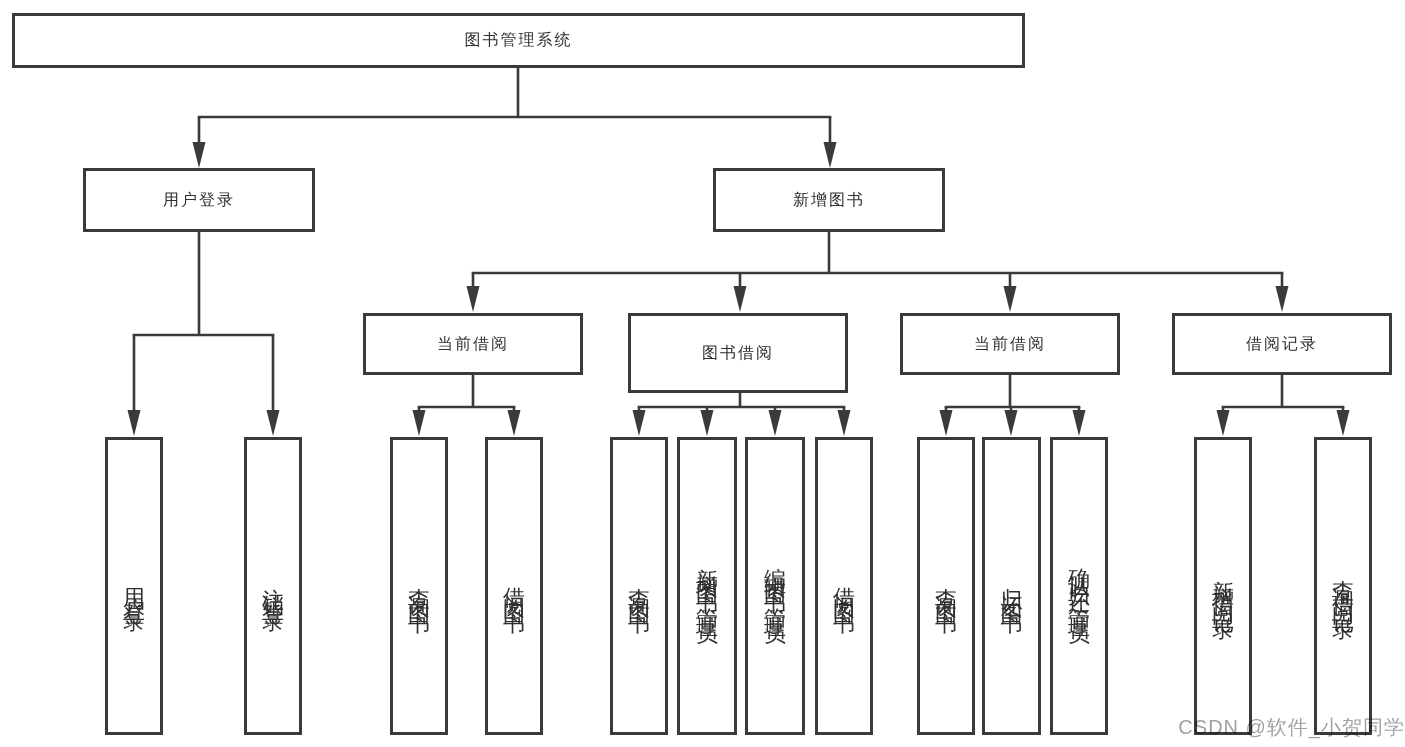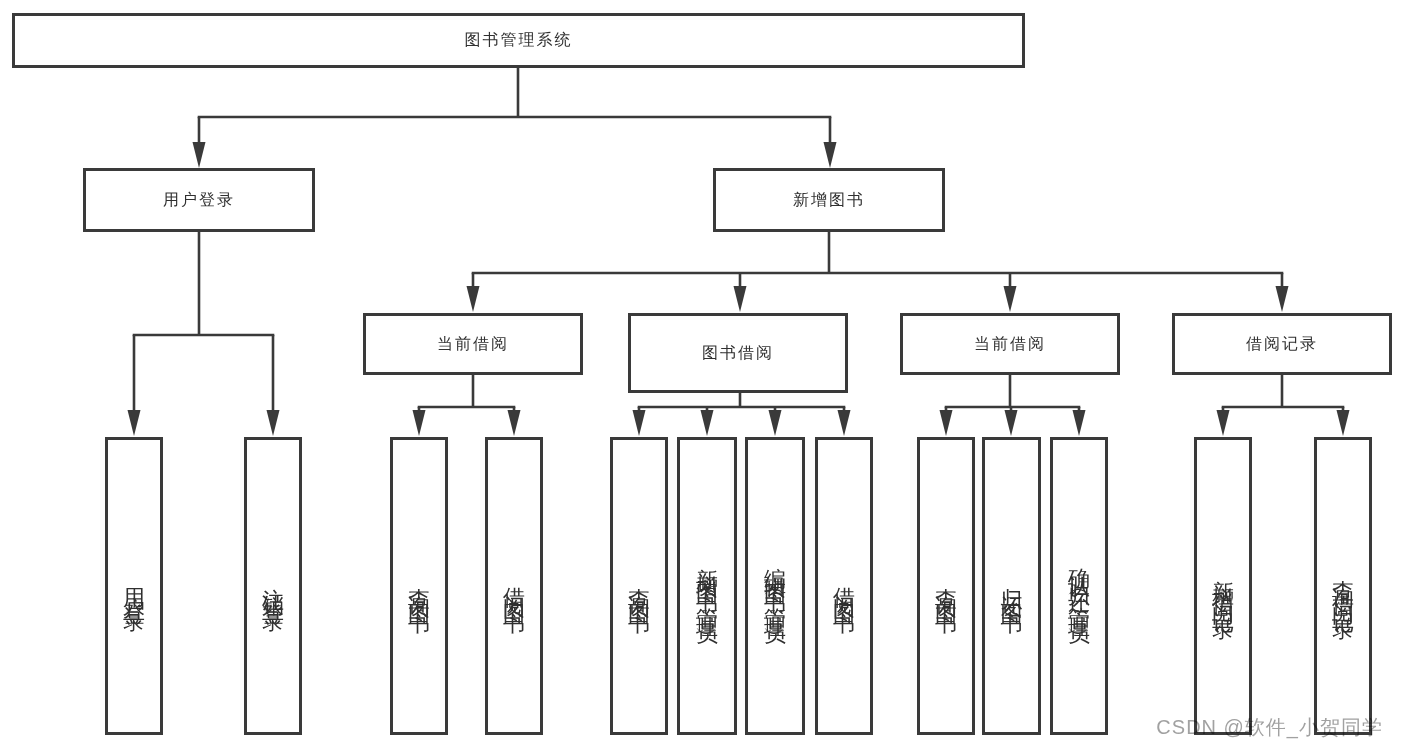--- a/index.html
+++ b/index.html
@@ -18,21 +18,21 @@
     border:3px solid var(--line);display:flex;align-items:center;justify-content:center;
     color:var(--text);z-index:2;
   }
   .hbox{font-size:16px;letter-spacing:2px;align-items:center;}
   .vbox{top:437px;height:298px;font-size:22px;}
   .vbox .vtext{
     writing-mode:vertical-lr;text-orientation:mixed;letter-spacing:8px;
     white-space:nowrap;line-height:1;
   }
   .watermark{
-    position:absolute;right:22px;bottom:6px;z-index:5;color:var(--wm);
+    position:absolute;right:0;bottom:6px;z-index:5;color:var(--wm);
     font-size:20px;letter-spacing:1px;mix-blend-mode:multiply;opacity:.95;
   }
 </style>
 </head>
 <body>
 
 <div id="canvas">
 
   <svg id="lines" width="1405" height="747">
       <line x1="518" y1="68" x2="518" y2="117"></line>

